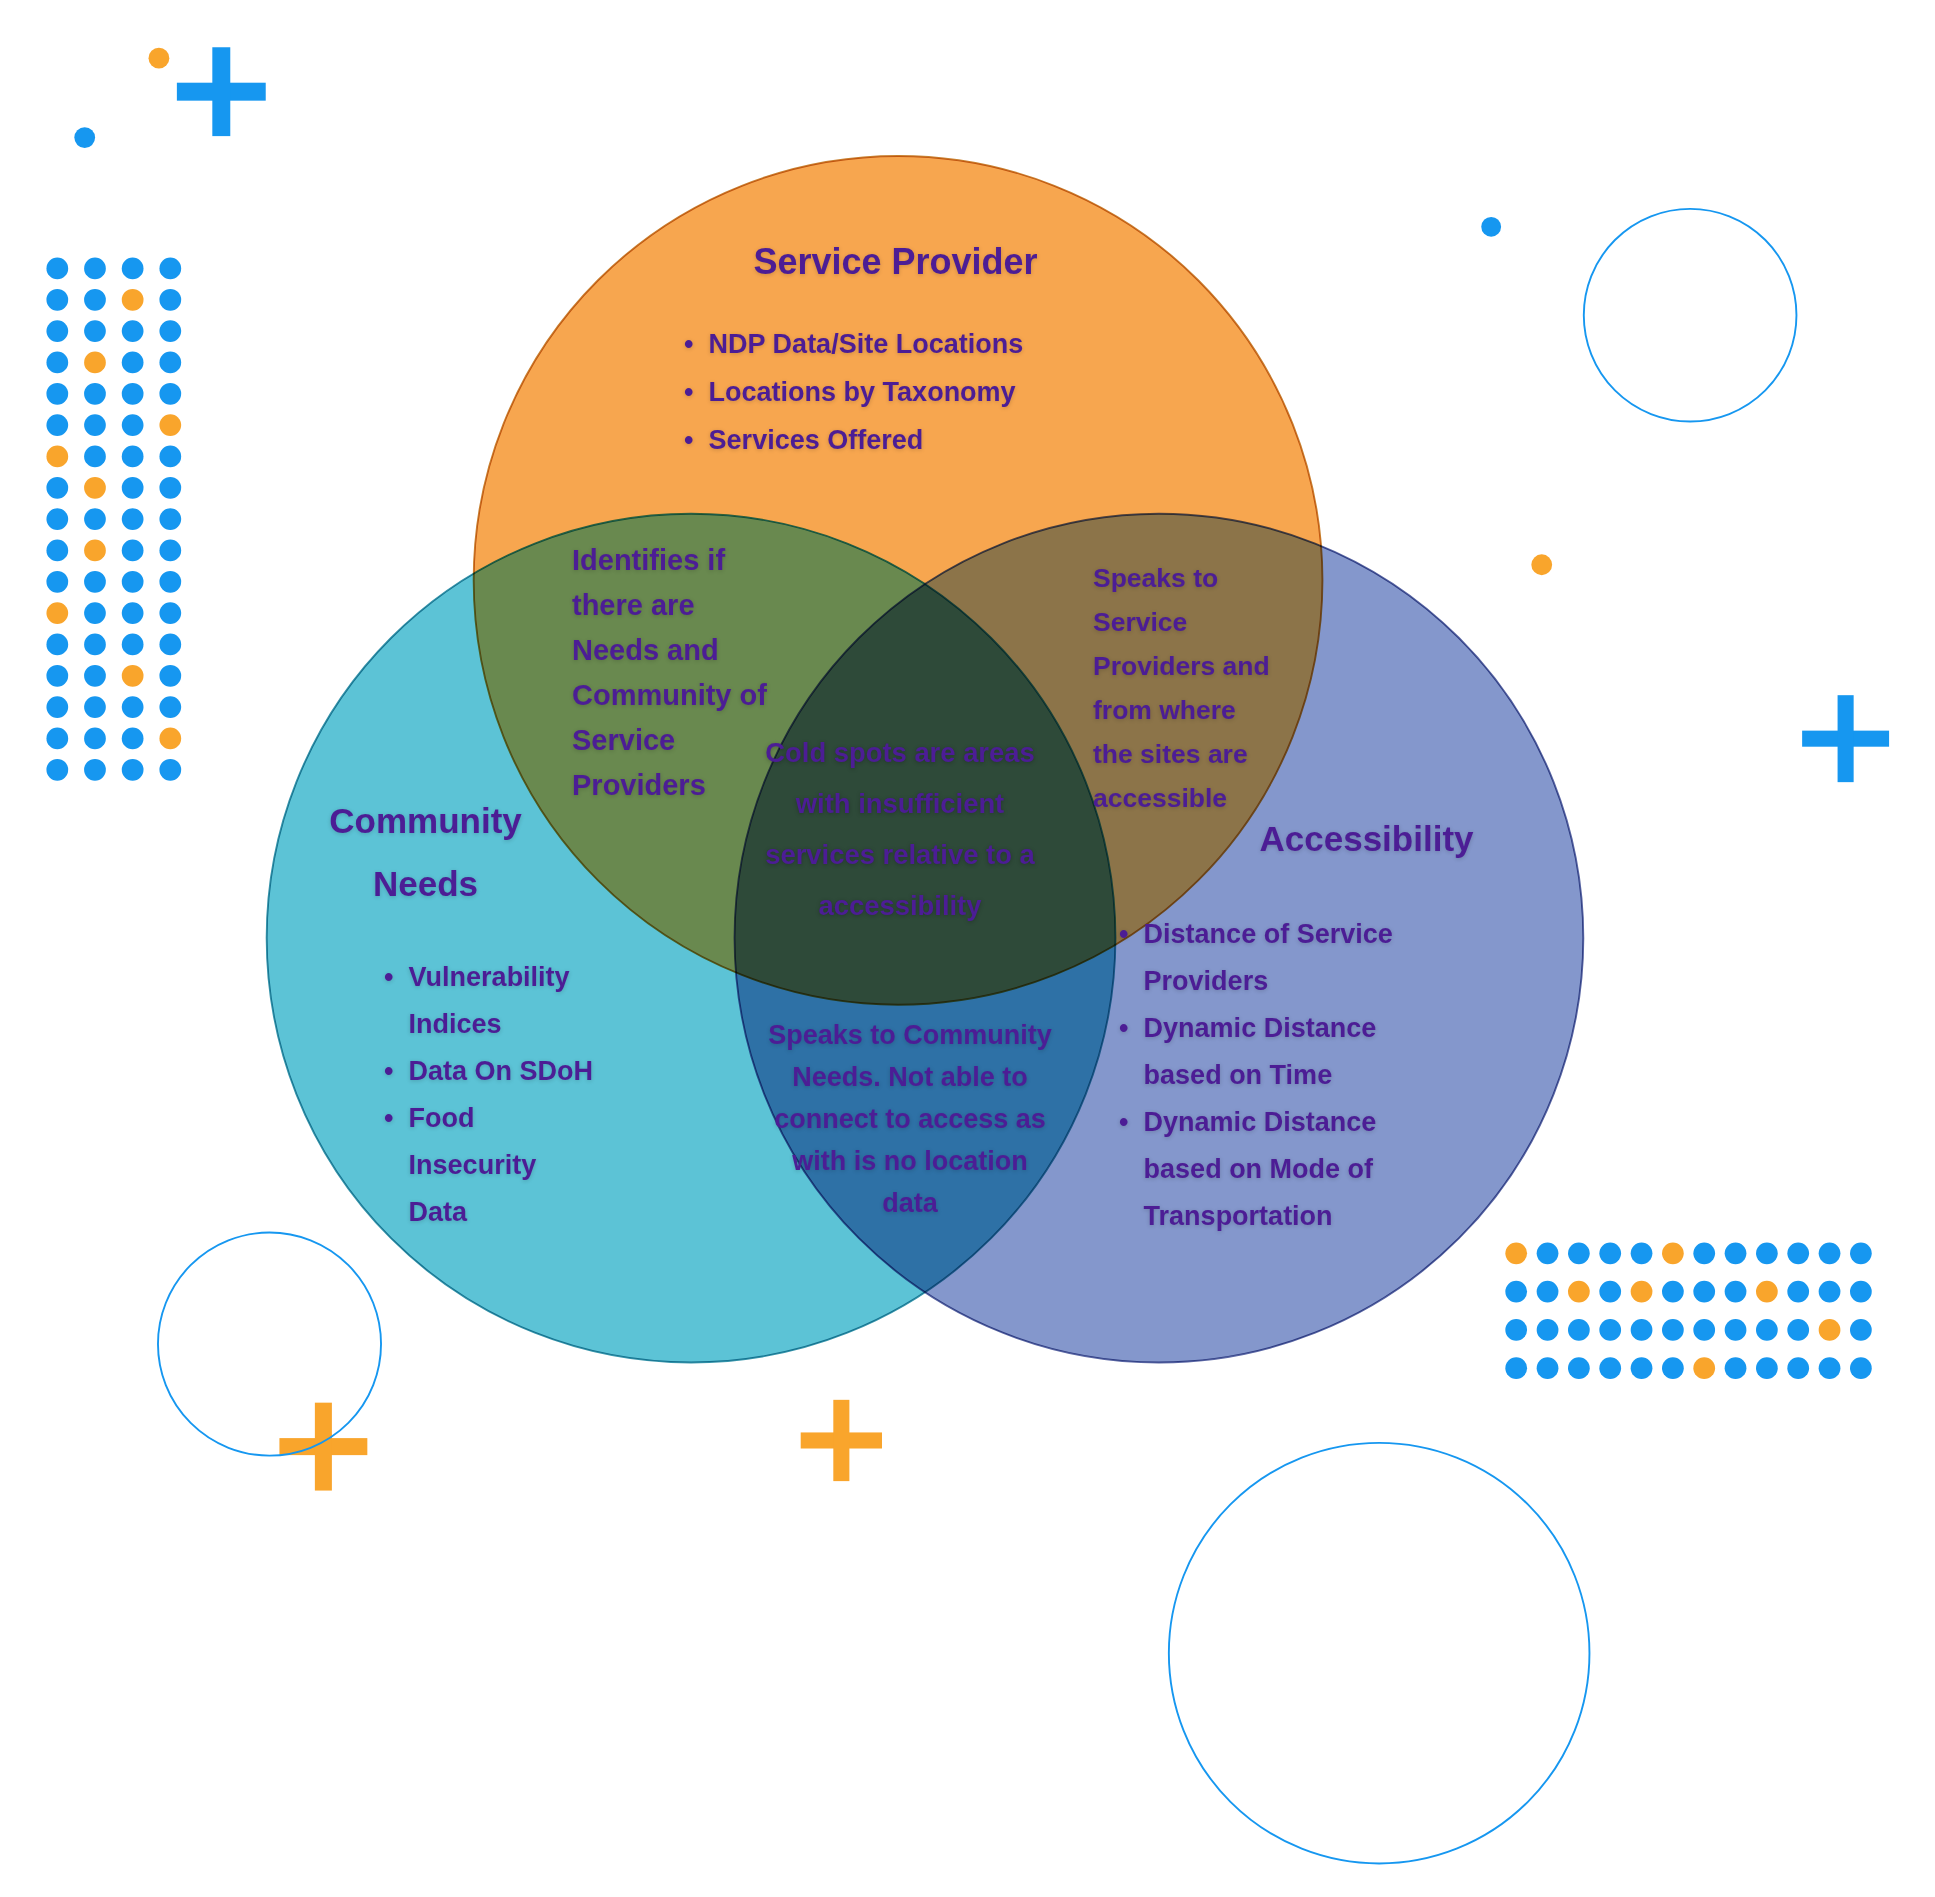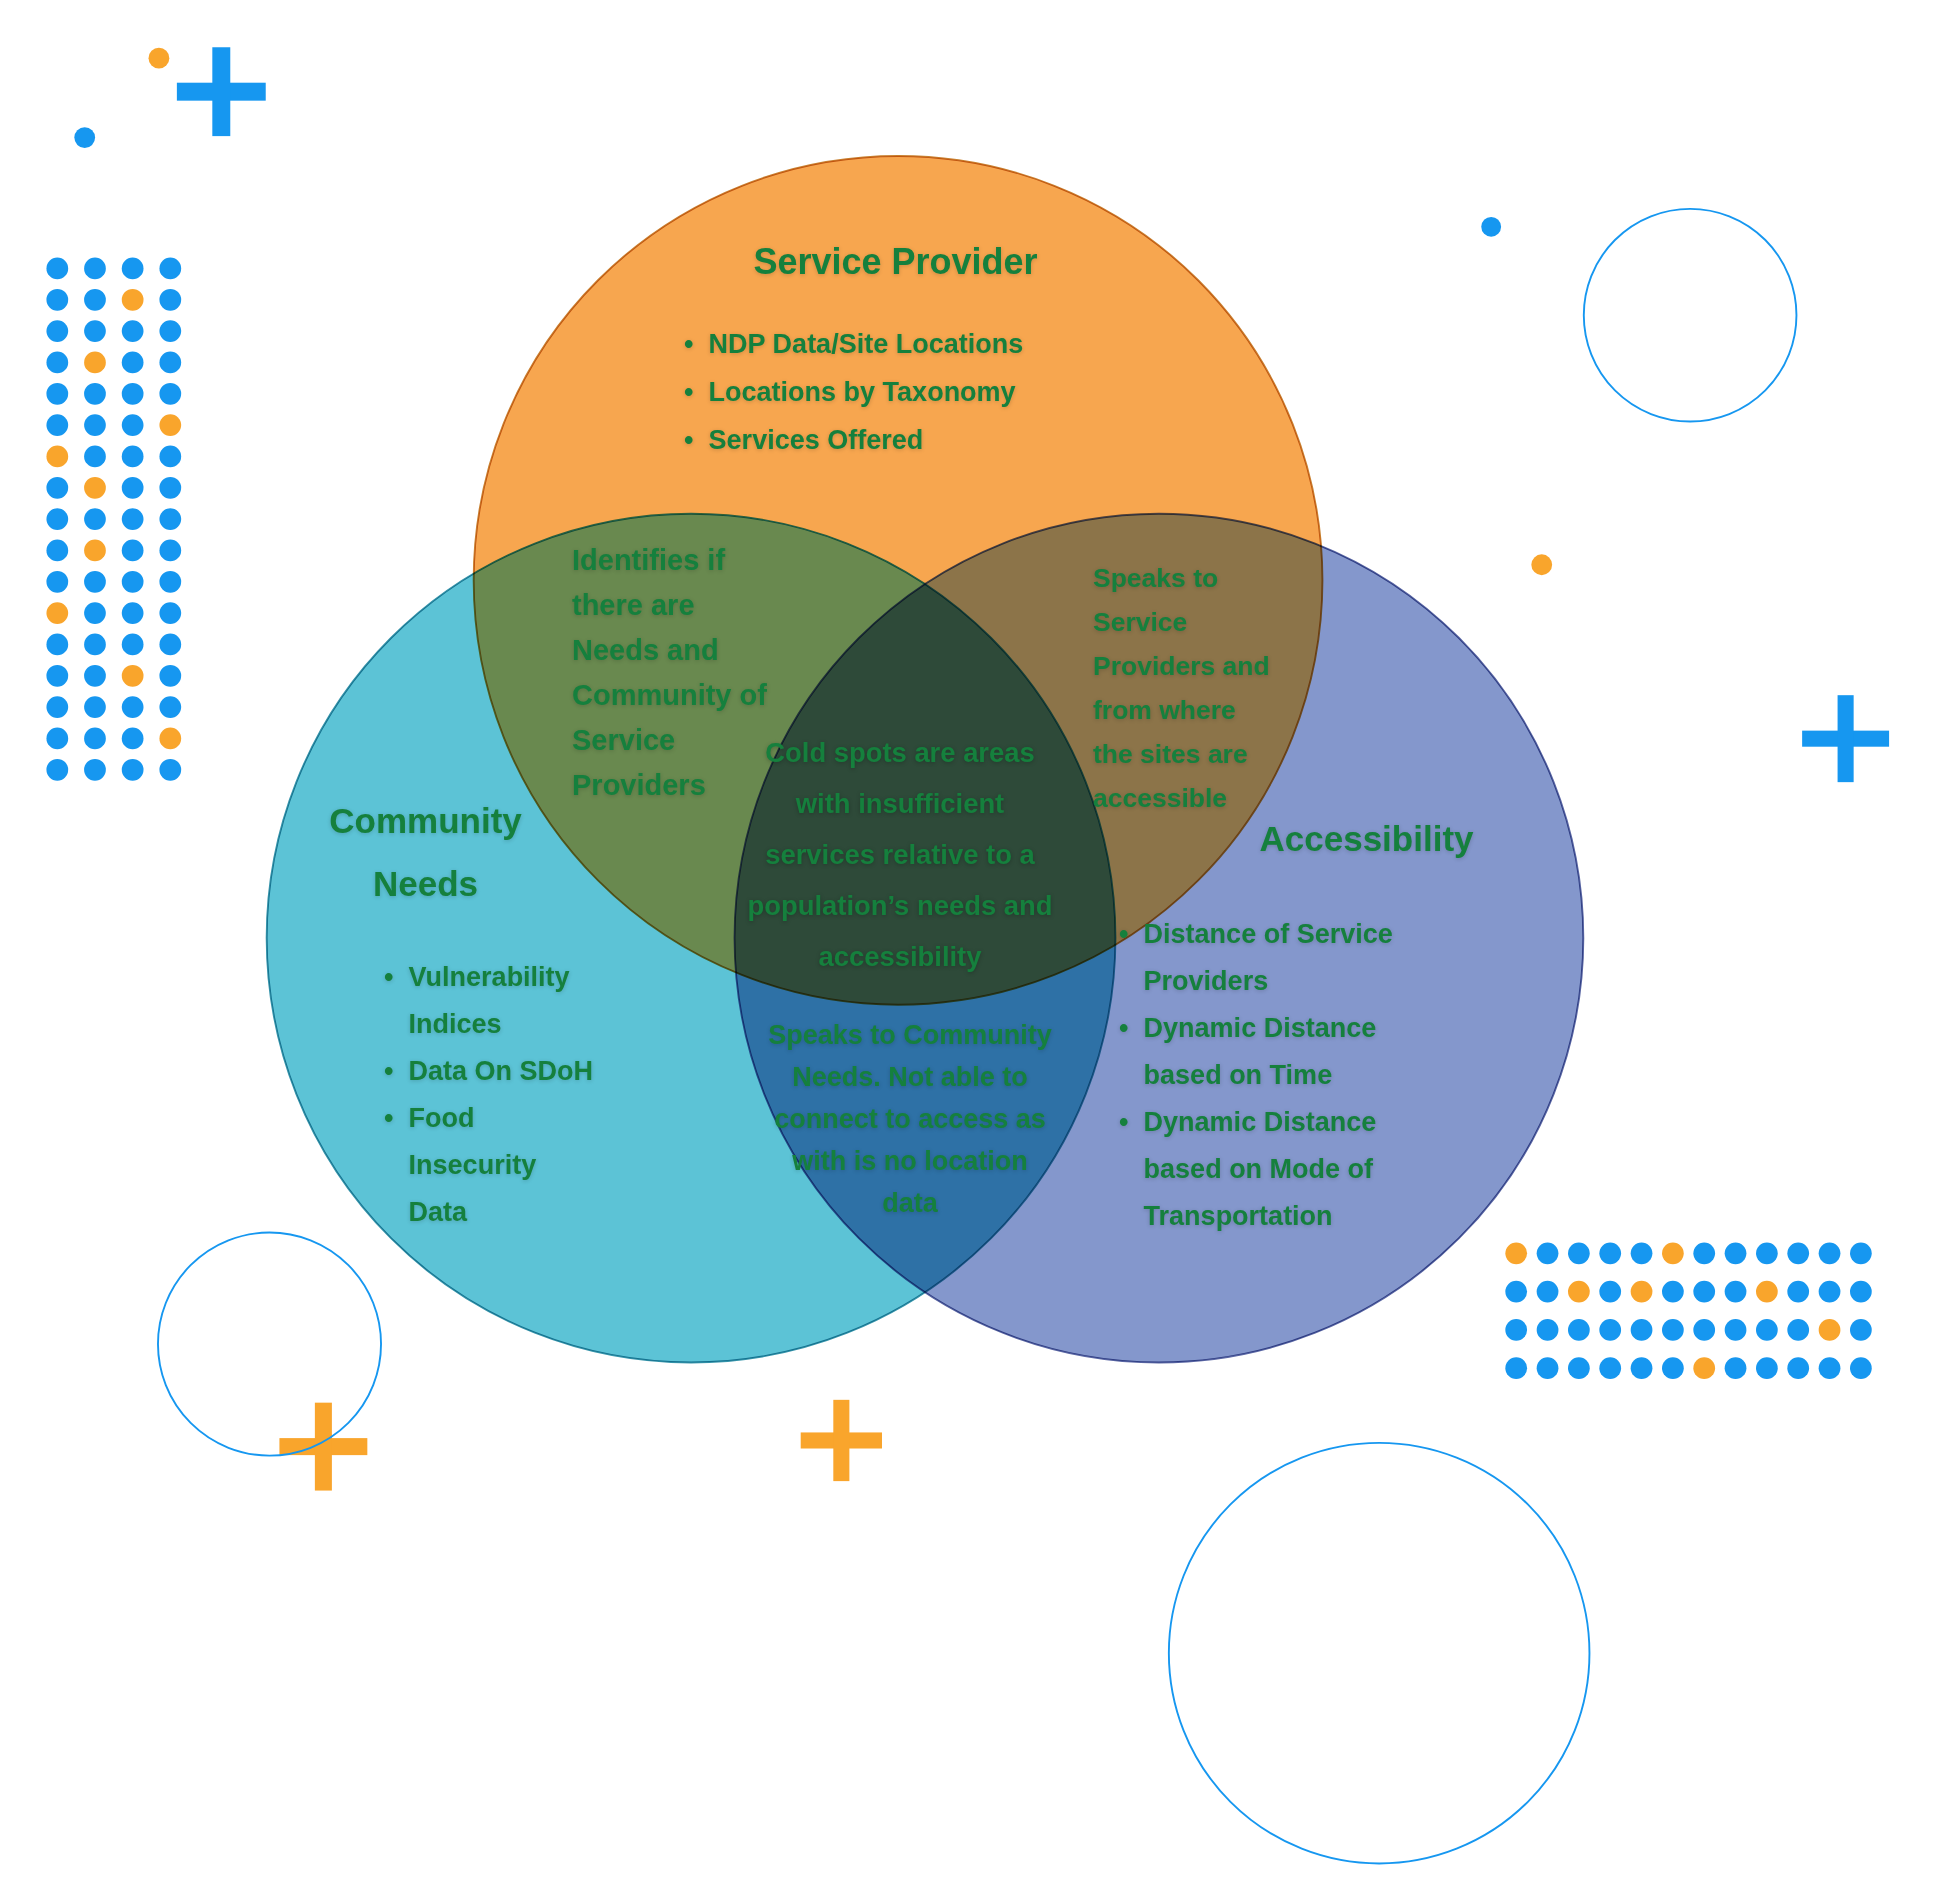--- a/index.html
+++ b/index.html
@@ -9,21 +9,21 @@
     background: #FFFFFF;
     overflow: hidden;
     font-family: "Liberation Sans", sans-serif;
     font-weight: 700;
   }
   #scene { position: absolute; left: 0; top: 0; }
   .stroke-circle { mix-blend-mode: multiply; }
 
   .txt {
     position: absolute;
-    color: #15803d;
+    color: #4c1d95;
     text-shadow: 0 1.4px 4.3px rgba(0,0,0,0.18);
     font-weight: 700;
   }
 
   .title-lg { font-size: 36px; line-height: 36px; }
 
   ul.blist { list-style: none; margin: 0; padding: 0; }
   ul.blist li { position: relative; padding-left: 24.6px; }
   ul.blist li::before {
     content: "\2022";
@@ -302,16 +302,15 @@
     <div>Needs. Not able to</div>
     <div>connect to access as</div>
     <div>with is no location</div>
     <div>data</div>
   </div>
 
 <div id="center-text" class="txt">
     <div>Cold spots are areas</div>
     <div>with insufficient</div>
     <div>services relative to a</div>
-    <div>population’s needs and</div>
     <div>accessibility</div>
   </div>
 
 
 </body></html>

